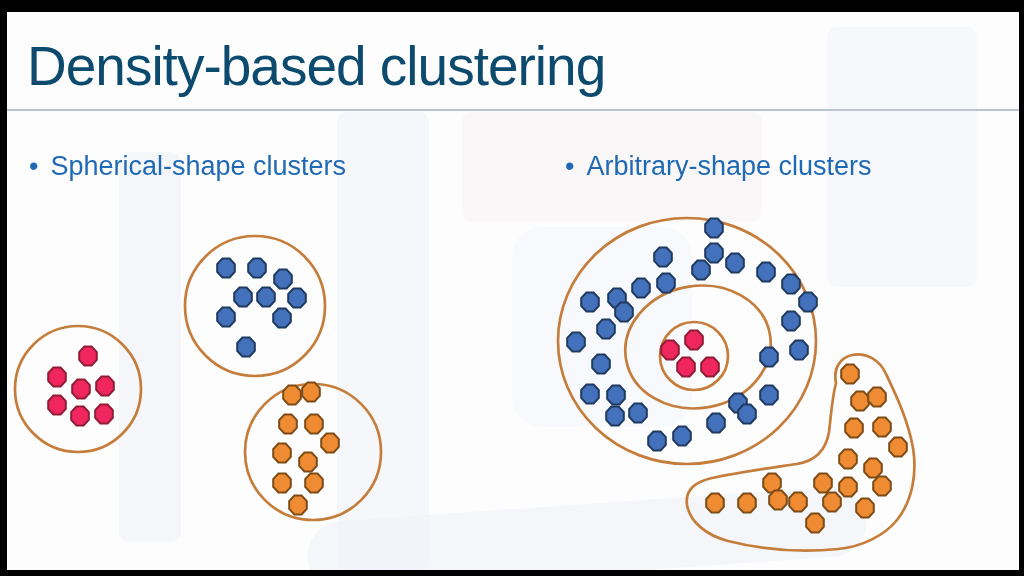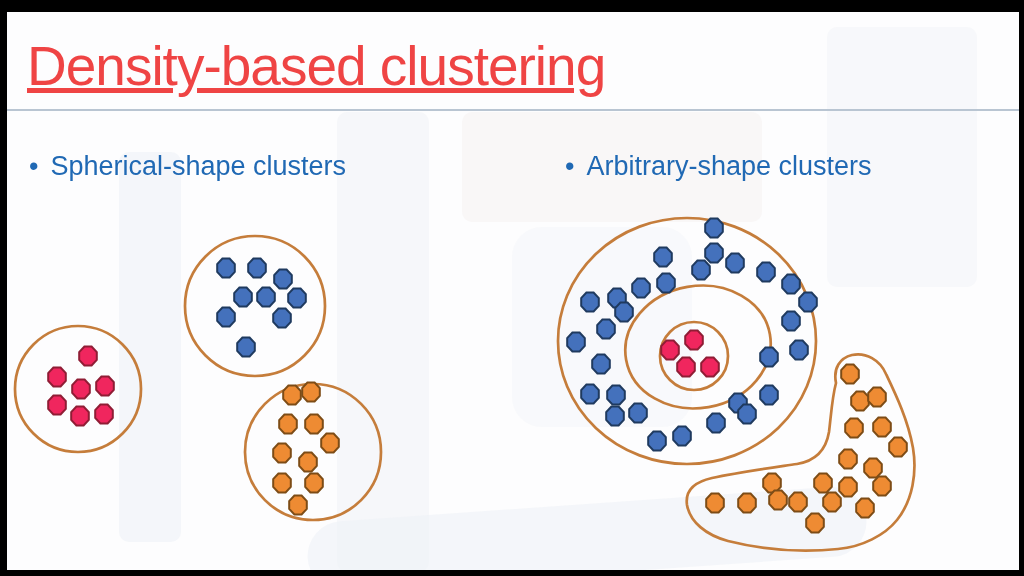--- a/index.html
+++ b/index.html
@@ -43,21 +43,21 @@
 
 <div class="stage">
   <div class="slide">
     <div class="wm wm1"></div>
     <div class="wm wm2"></div>
     <div class="wm wm3"></div>
     <div class="wm wm4"></div>
     <div class="wm wm5"></div>
     <div class="wm wm6"></div>
 
-    <h1 class="title" style="color: #ef4444; text-decoration: underline;">Density-based clustering</h1>
+    <h1 class="title" style="color: #0c4a6e;">Density-based clustering</h1>
 
     <div class="underline" style="background: rgb(185, 197, 210);"></div>
 
     <div class="bullet bullet-left" style="color: rgb(32, 105, 180);">
       <span class="b-dot">•</span>
       <span>Spherical-shape clusters</span>
     </div>
 
     <div class="bullet bullet-right" style="color: rgb(32, 105, 180);">
       <span class="b-dot">•</span>

